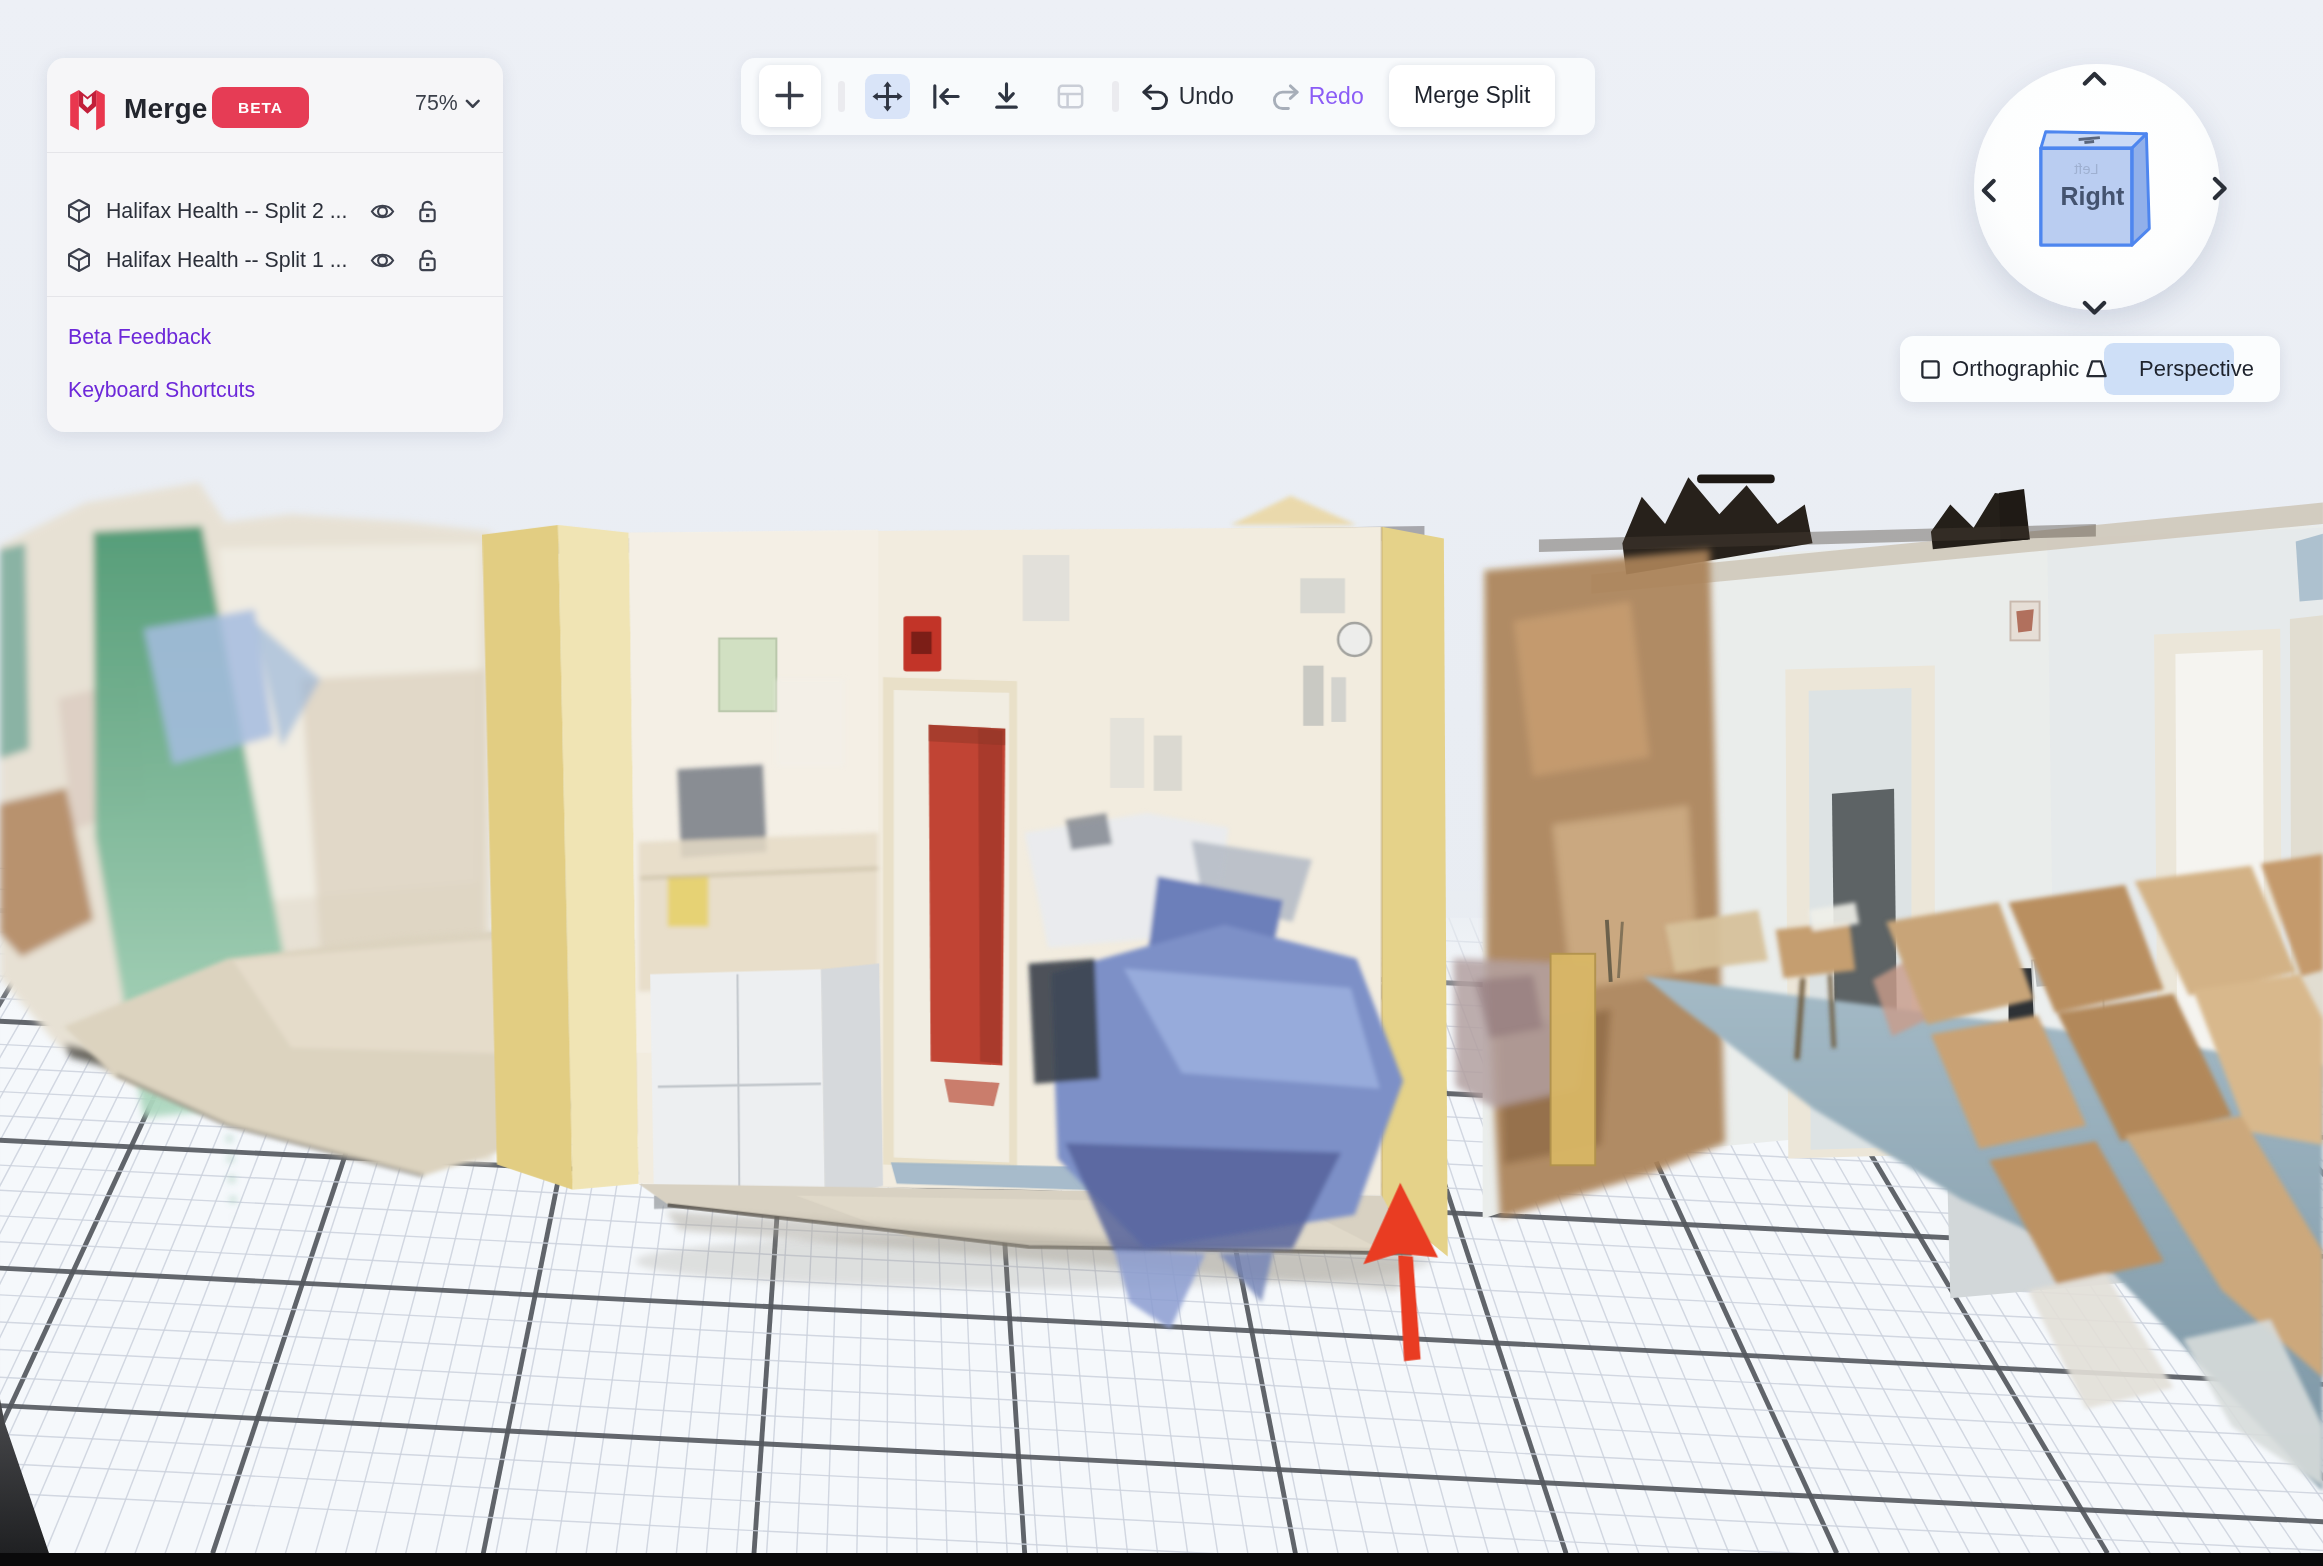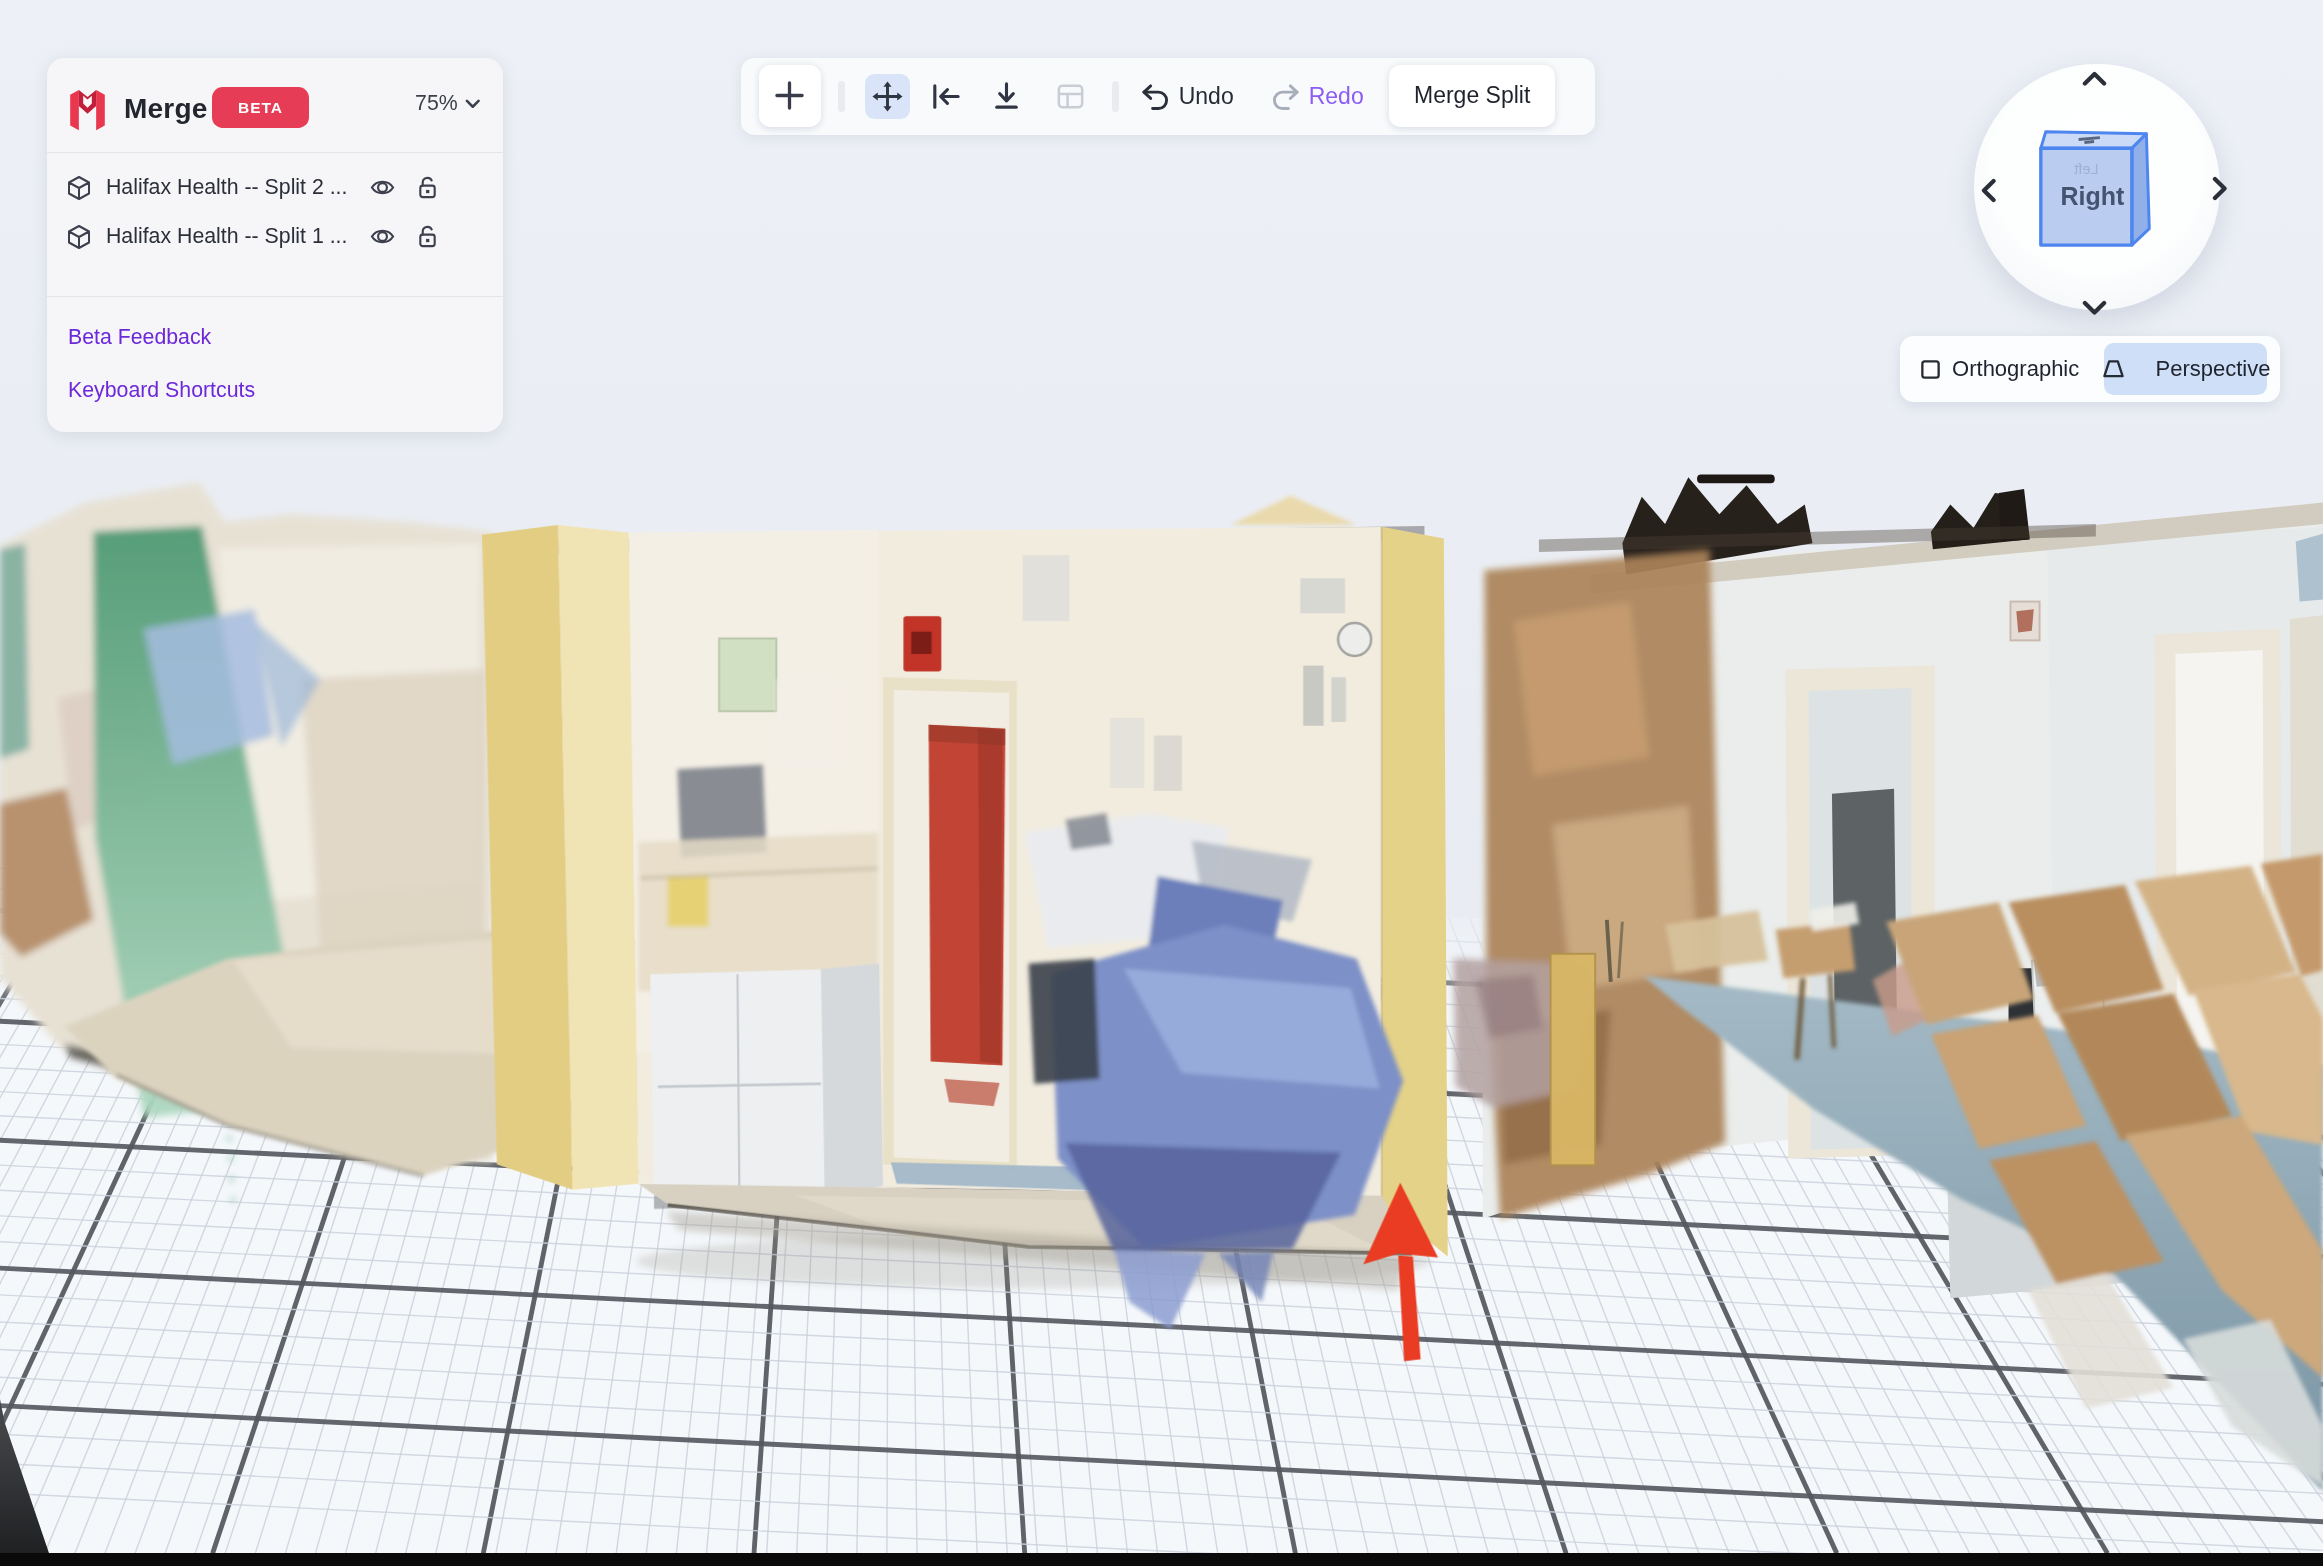--- a/index.html
+++ b/index.html
@@ -20,21 +20,21 @@
 
   
   .panel{position:absolute;left:47px;top:58px;width:456px;height:374px;background:#f6f6f8;
     border-radius:17.5px;box-shadow:0 3.9px 17.5px rgba(30,40,80,.10);z-index:10;}
   .panel .divider{position:absolute;left:0;width:456px;height:1px;background:#e5e5e9;}
   .brand-title{position:absolute;left:77px;top:35px;font-size:28px;font-weight:700;color:#23262e;letter-spacing:0.2px;}
   .beta-badge{position:absolute;left:165px;top:29px;height:41px;padding:0 26px;background:#e63c55;color:#fff;
     border-radius:10.7px;font-size:15.5px;font-weight:700;letter-spacing:1px;display:flex;align-items:center;}
   .zoom-select{position:absolute;right:23px;top:33px;display:flex;align-items:center;gap:6.8px;color:#3a3f49;
     font-size:21.3px;cursor:pointer;}
-  .model-row{position:absolute;left:0;width:456px;height:49px;display:flex;align-items:flex-start;}
+  .model-row{position:absolute;left:0;width:456px;height:49px;display:flex;align-items:flex-end;}
   .model-row .name{flex:0 0 auto;width:262px;margin-left:13.6px;font-size:21.3px;color:#2b2f39;white-space:nowrap;overflow:hidden;}
   .row-icons{display:flex;align-items:center;gap:21.3px;margin-left:1.9px;}
   .panel-link{position:absolute;left:21px;font-size:21.3px;color:#6d28d9;cursor:pointer;}
 
   
   .toolbar{position:absolute;left:741px;top:58px;width:831px;height:77px;background:#f8fafc;border-radius:13.6px;
     box-shadow:0 2.9px 13.6px rgba(30,40,80,.08);z-index:10;padding-left:23px;}
   .tb-btn{position:absolute;display:flex;align-items:center;justify-content:center;cursor:pointer;}
   .add-btn{left:17.5px;top:6.8px;width:62px;height:62px;background:#fff;border-radius:11.6px;
     box-shadow:0 1.9px 7.8px rgba(30,40,80,.14);}
@@ -54,21 +54,21 @@
     box-shadow:0 9.7px 29px rgba(40,60,110,.15);}
   .cube-chev{position:absolute;width:29px;height:29px;display:flex;align-items:center;justify-content:center;cursor:pointer;}
   .cube-label{position:absolute;left:73px;top:118px;width:91px;text-align:center;font-size:25px;color:#44536f;
     font-weight:700;pointer-events:none;}
 
   
   .proj-toggle{position:absolute;left:1900px;top:336px;width:380px;height:66px;background:#fbfdfe;border-radius:13.6px;
     box-shadow:0 3.9px 13.6px rgba(30,40,80,.10);z-index:10;}
   .proj-opt{position:absolute;display:flex;align-items:center;gap:9.7px;font-size:22px;color:#1e232d;cursor:pointer;}
   .opt-ortho{left:19.4px;top:0;height:66px;}
-  .opt-persp{left:204px;top:6.8px;width:163px;height:52px;background:#cedff7;border-radius:9.7px;justify-content:center;gap:30px;}
+  .opt-persp{left:204px;top:6.8px;width:130px;height:52px;background:#cedff7;border-radius:9.7px;justify-content:center;gap:30px;}
 </style>
 </head>
 <body>
 
 <div class="stage">
 
   <div class="viewport">
 
     <svg id="grid-svg" width="2323" height="1566" viewBox="0 0 2394 1614" style="position:absolute;left:0;top:0">
       <rect x="0" y="946" width="2394" height="656" fill="#f5f8fb"></rect>

